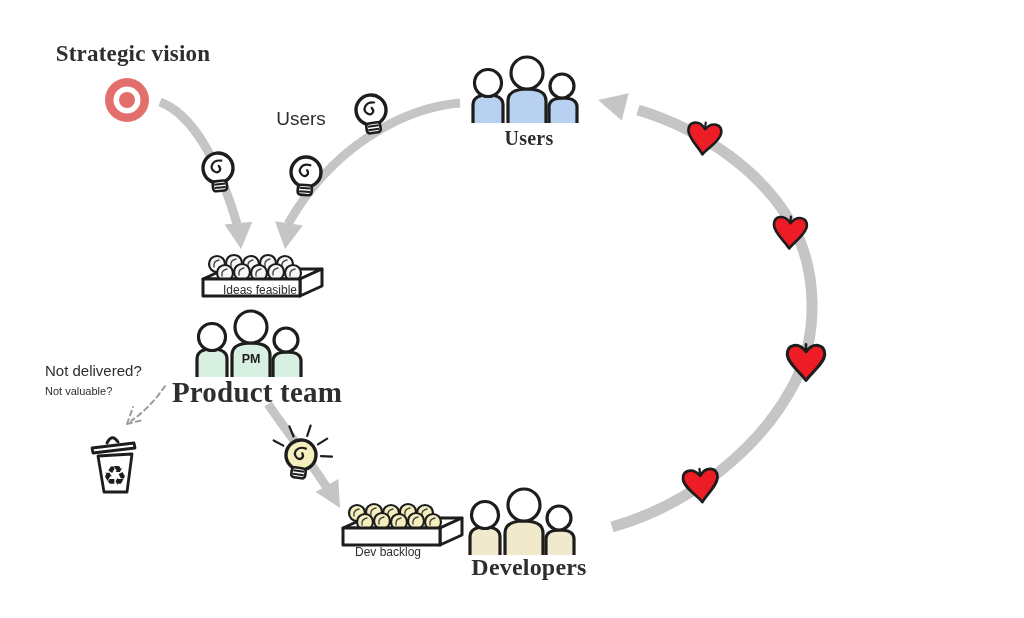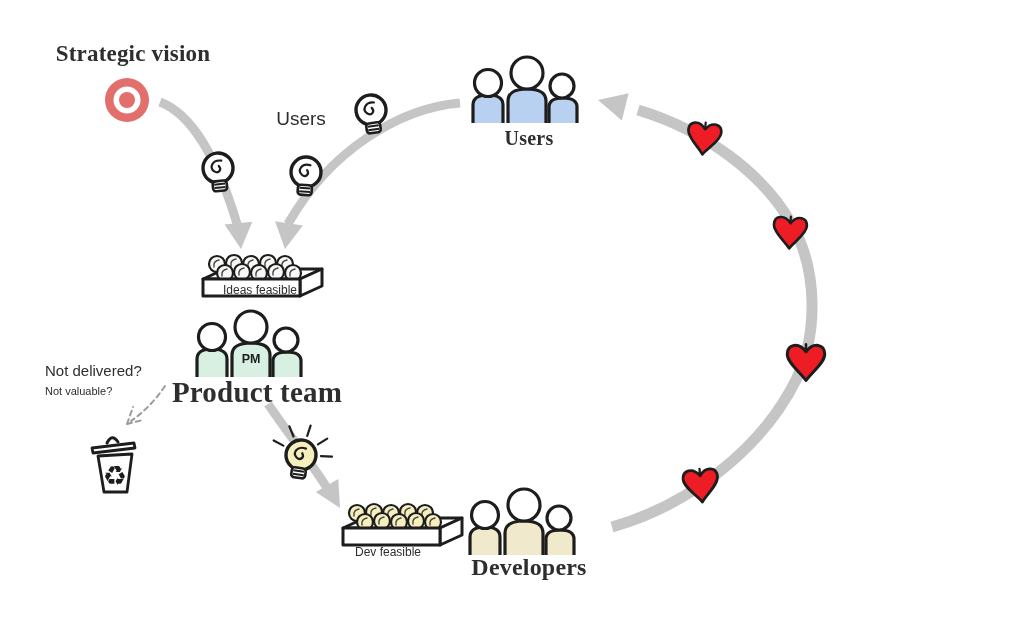--- a/index.html
+++ b/index.html
@@ -166,16 +166,16 @@
       </g>
   </svg>
 
   <div class="lbl ctr sem" style="left:133px;top:41px;font-size:23px;">Strategic vision</div>
   <div class="lbl ctr" style="left:301px;top:108px;font-size:19px;">Users</div>
   <div class="lbl ctr sem" style="left:529px;top:127px;font-size:20px;">Users</div>
   <div class="lbl ctr" style="left:260px;top:283px;font-size:12px;">Ideas feasible</div>
   <div class="lbl ctr sem" style="left:257px;top:376px;font-size:29px;">Product team</div>
   <div class="lbl" style="left:45px;top:362px;font-size:15px;">Not delivered?</div>
   <div class="lbl" style="left:45px;top:385px;font-size:11px;">Not valuable?</div>
-  <div class="lbl ctr" style="left:388px;top:545px;font-size:12px;">Dev feasible</div>
+  <div class="lbl ctr" style="left:388px;top:545px;font-size:12px;">Dev backlog</div>
   <div class="lbl ctr sem" style="left:529px;top:554px;font-size:24px;">Developers</div>
 
 </div>
 
 </body></html>

